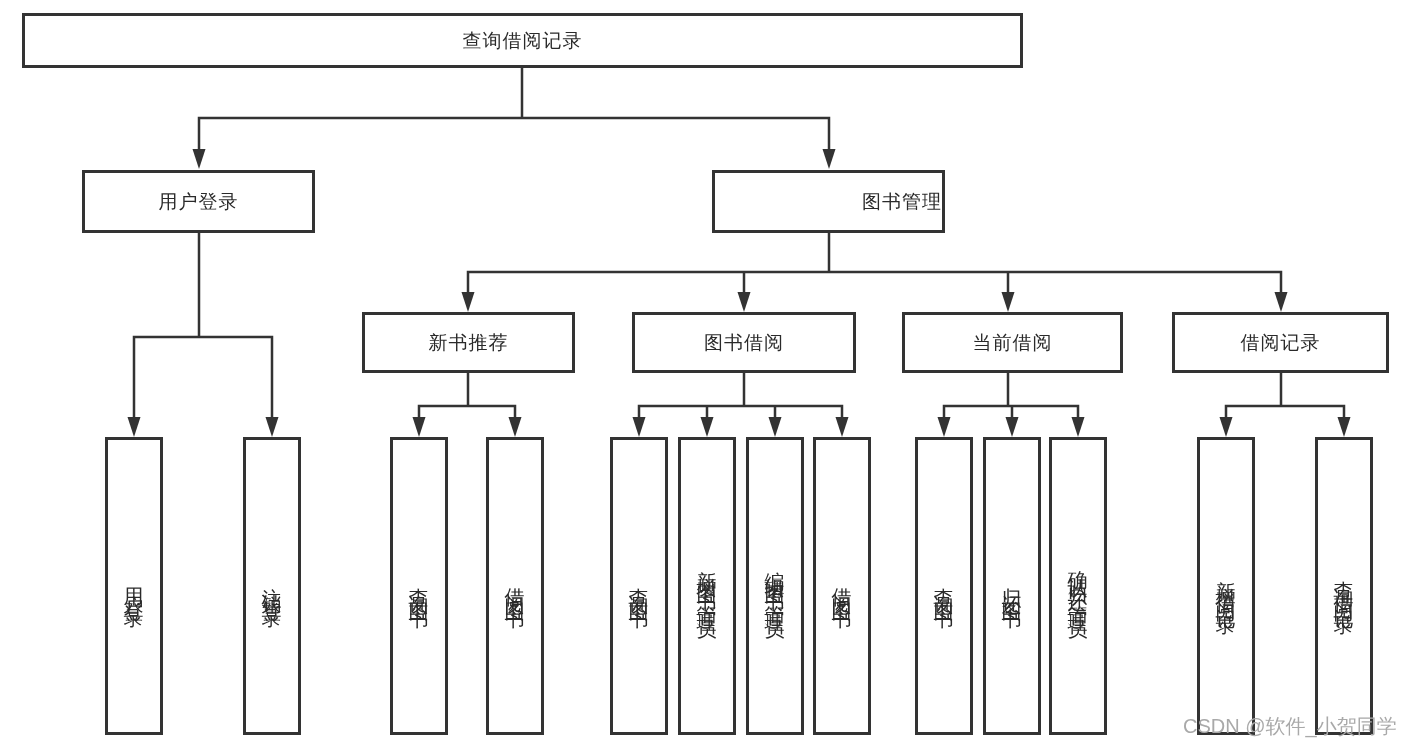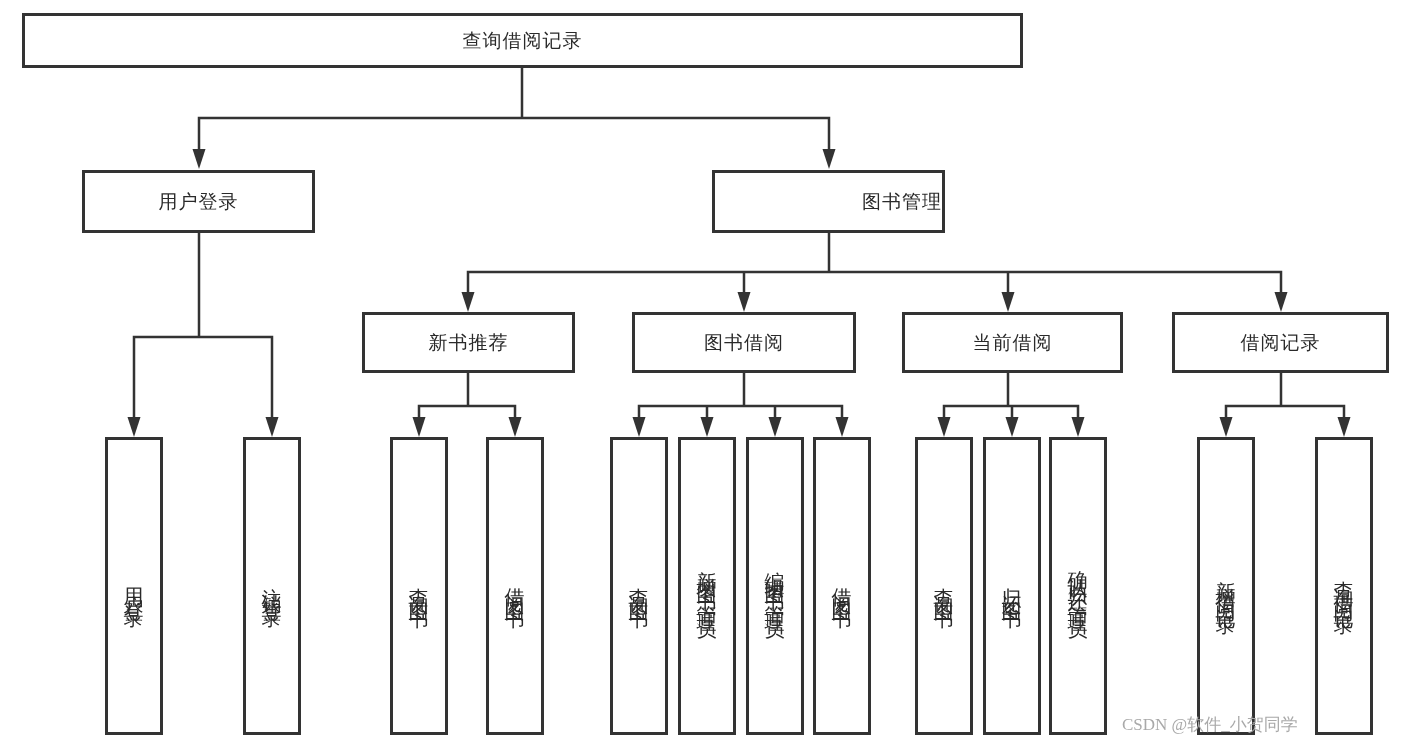--- a/index.html
+++ b/index.html
@@ -41,28 +41,27 @@
     writing-mode:vertical-rl;
     text-orientation:mixed;
     color:var(--text);
     font-size:20px;
     letter-spacing:7px;
     line-height:1;
     white-space:nowrap;
   }
   #watermark{
     position:absolute;
-    left:1122px;top:713px;
+    left:1183px;top:713px;
     width:222px;
-    font-size:17px;
+    font-size:20px;
     color:var(--wm);
     white-space:nowrap;
     z-index:5;
     letter-spacing:0px;
-    font-family:Liberation Serif, serif;
   }
 </style>
 </head>
 <body>
 
 <div id="canvas">
 
   <svg id="connector-layer" viewBox="0 0 1405 747" xmlns="http://www.w3.org/2000/svg">
       <path d="M522 68 V118 M197.75 118 H830.25 M199 118 V153 M829 118 V153" fill="none" stroke="#333333" stroke-width="2.5"></path>
       <polygon points="192.5,149 205.5,149 199,169" fill="#333333"></polygon>

